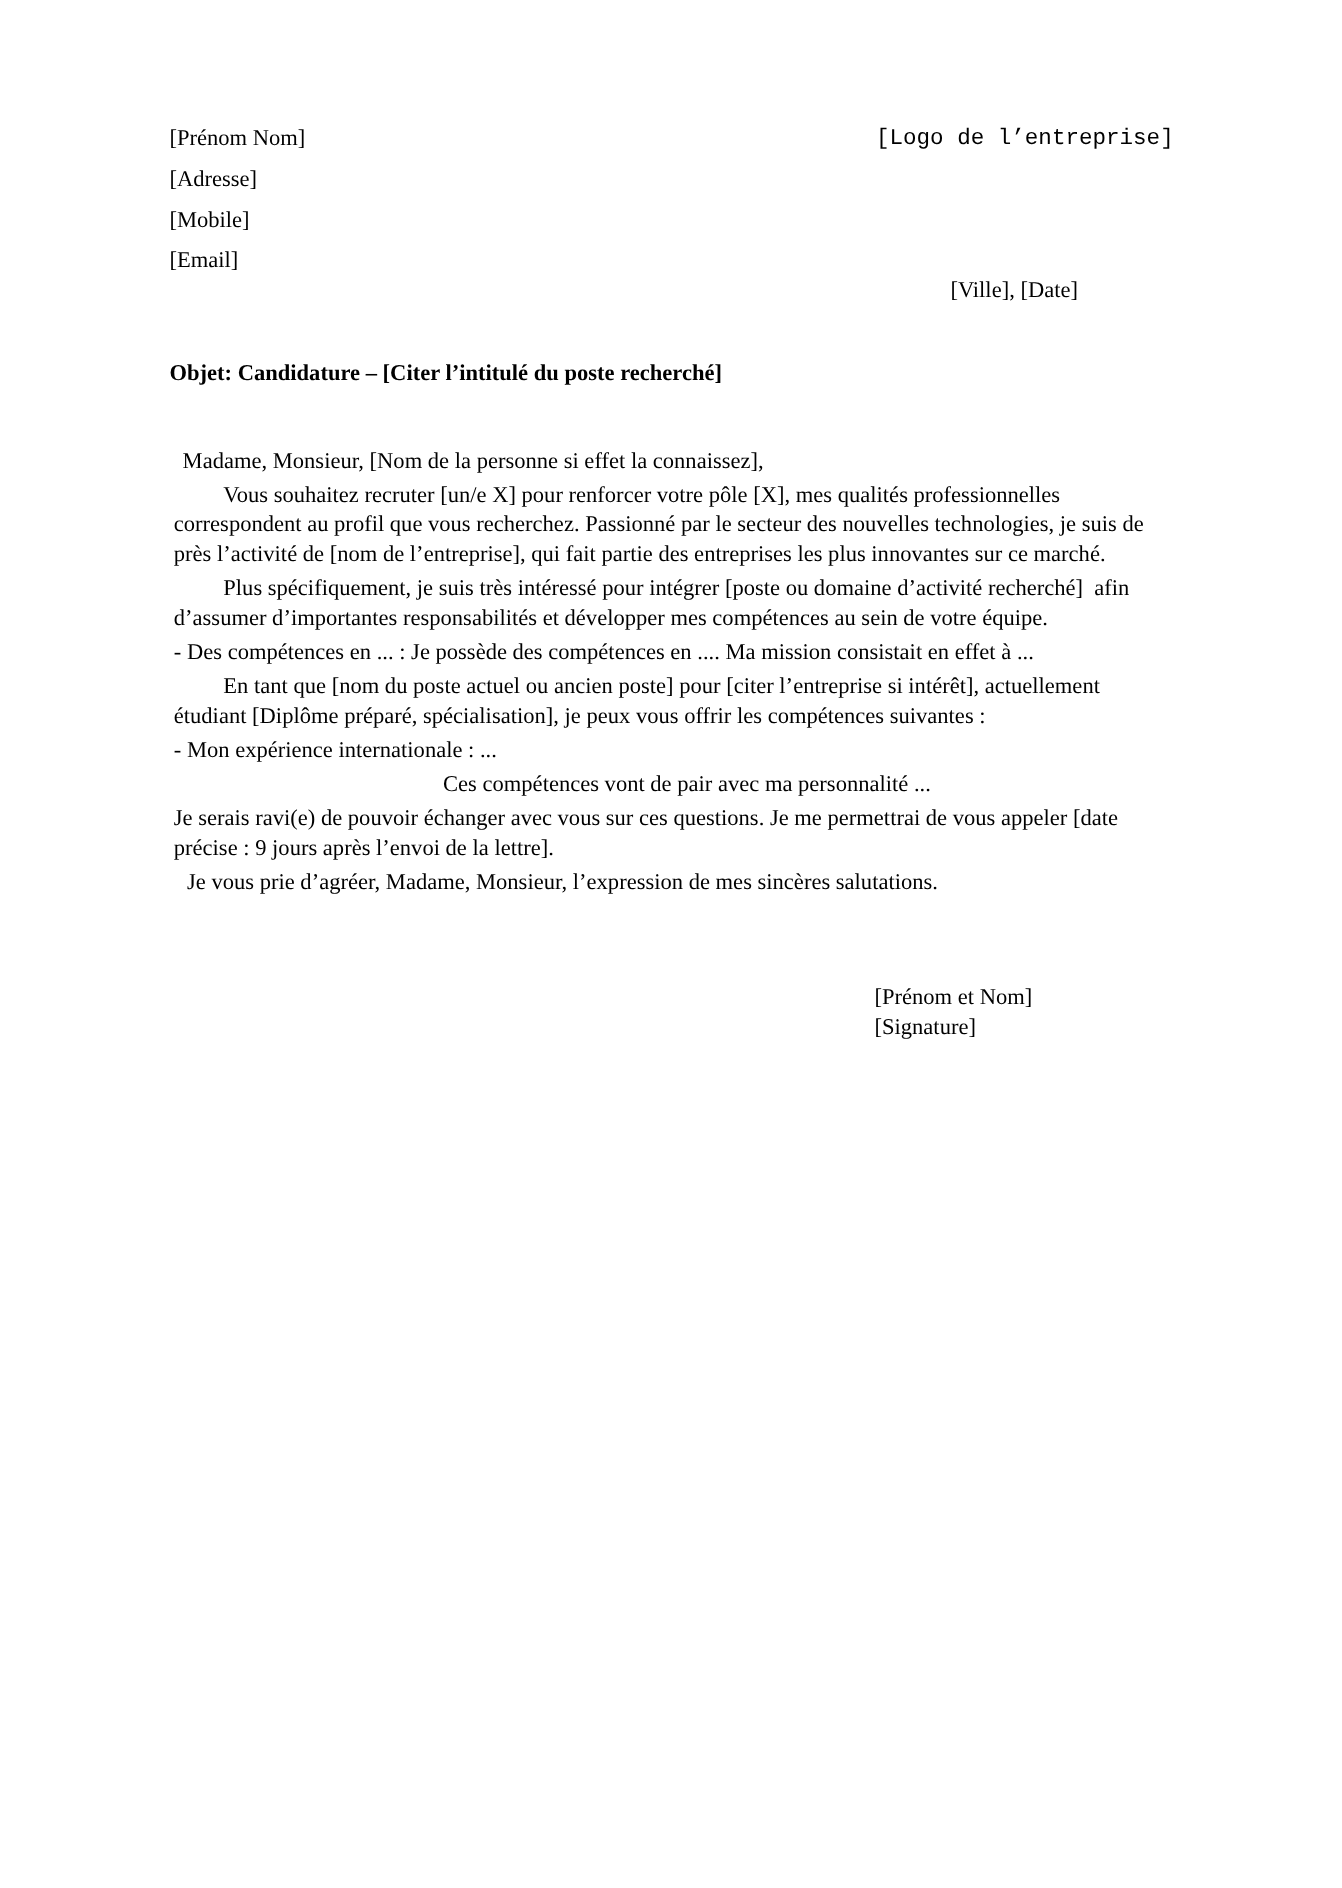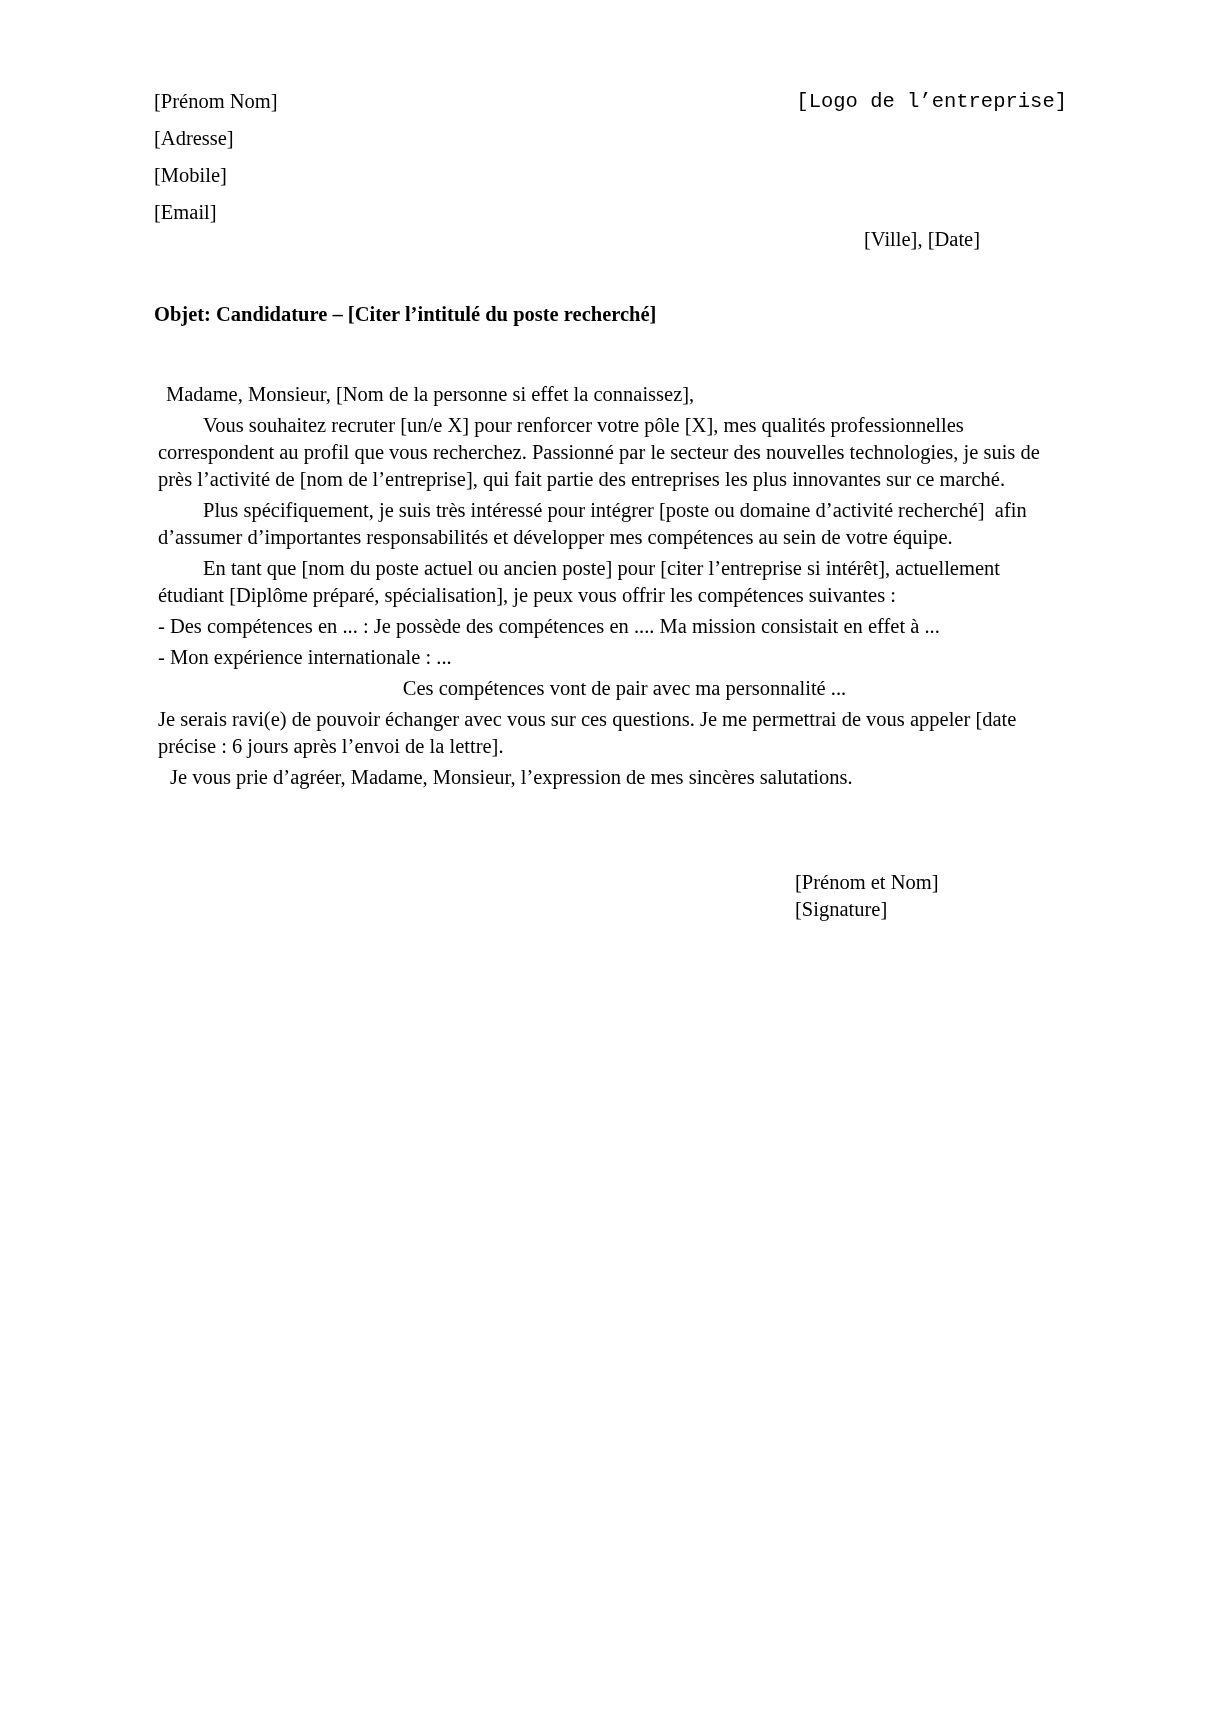--- a/index.html
+++ b/index.html
@@ -13,21 +13,21 @@
     font-family: "Liberation Serif", "DejaVu Serif", serif;
     font-size: 20.5px;
     line-height: 27px;
     color: #000000;
     overflow: hidden;
   }
   .page {
     box-sizing: border-box;
     width: 1220px;
     height: 1716px;
-    padding: 88px 153px 0 154px;
+    padding: 113px 153px 0 154px;
     background: #ffffff;
   }
   .header-row {
     display: flex;
     justify-content: space-between;
     align-items: flex-start;
   }
   .sender .line + .line { margin-top: 10px; }
   .logo-placeholder { text-align: right; white-space: nowrap; font-family: Liberation Mono, monospace; }
   .city-date { margin-left: 710px; white-space: nowrap; }
@@ -65,30 +65,30 @@
   <div class="city-date">[Ville], [Date]</div>
 
   <div class="subject">Objet: Candidature – [Citer l’intitulé du poste recherché]</div>
 
   <div class="salutation">Madame, Monsieur, [Nom de la personne si effet la connaissez],</div>
 
   <p class="par p-indent p1">Vous souhaitez recruter [un/e X] pour renforcer votre pôle [X], mes qualités professionnelles correspondent au profil que vous recherchez. Passionné par le secteur des nouvelles technologies, je suis de près l’activité de [nom de l’entreprise], qui fait partie des entreprises les plus innovantes sur ce marché.</p>
 
   <p class="par p-indent p2">Plus spécifiquement, je suis très intéressé pour intégrer [poste ou domaine d’activité recherché]  afin d’assumer d’importantes responsabilités et développer mes compétences au sein de votre équipe.</p>
 
+  <p class="par skill-1">- Des compétences en ... : Je possède des compétences en .... Ma mission consistait en effet à ...</p>
+
   <p class="par p-indent p3">En tant que [nom du poste actuel ou ancien poste] pour [citer l’entreprise si intérêt], actuellement étudiant [Diplôme préparé, spécialisation], je peux vous offrir les compétences suivantes :</p>
-
-  <p class="par skill-1">- Des compétences en ... : Je possède des compétences en .... Ma mission consistait en effet à ...</p>
 
 
   <p class="par skill-3">- Mon expérience internationale : ...</p>
 
   <p class="par personality">Ces compétences vont de pair avec ma personnalité ...</p>
 
-  <p class="par callback">Je serais ravi(e) de pouvoir échanger avec vous sur ces questions. Je me permettrai de vous appeler [date précise : 6 jours après l’envoi de la lettre].</p>
+  <p class="par callback">Je serais ravi(e) de pouvoir échanger avec vous sur ces questions. Je me permettrai de vous appeler [date précise : 9 jours après l’envoi de la lettre].</p>
 
   <p class="par closing">Je vous prie d’agréer, Madame, Monsieur, l’expression de mes sincères salutations.</p>
 
   <div class="sig-name">[Prénom et Nom]</div>
 
   <div class="sig-mark">[Signature]</div>
 
 </div>
 
 </body></html>

